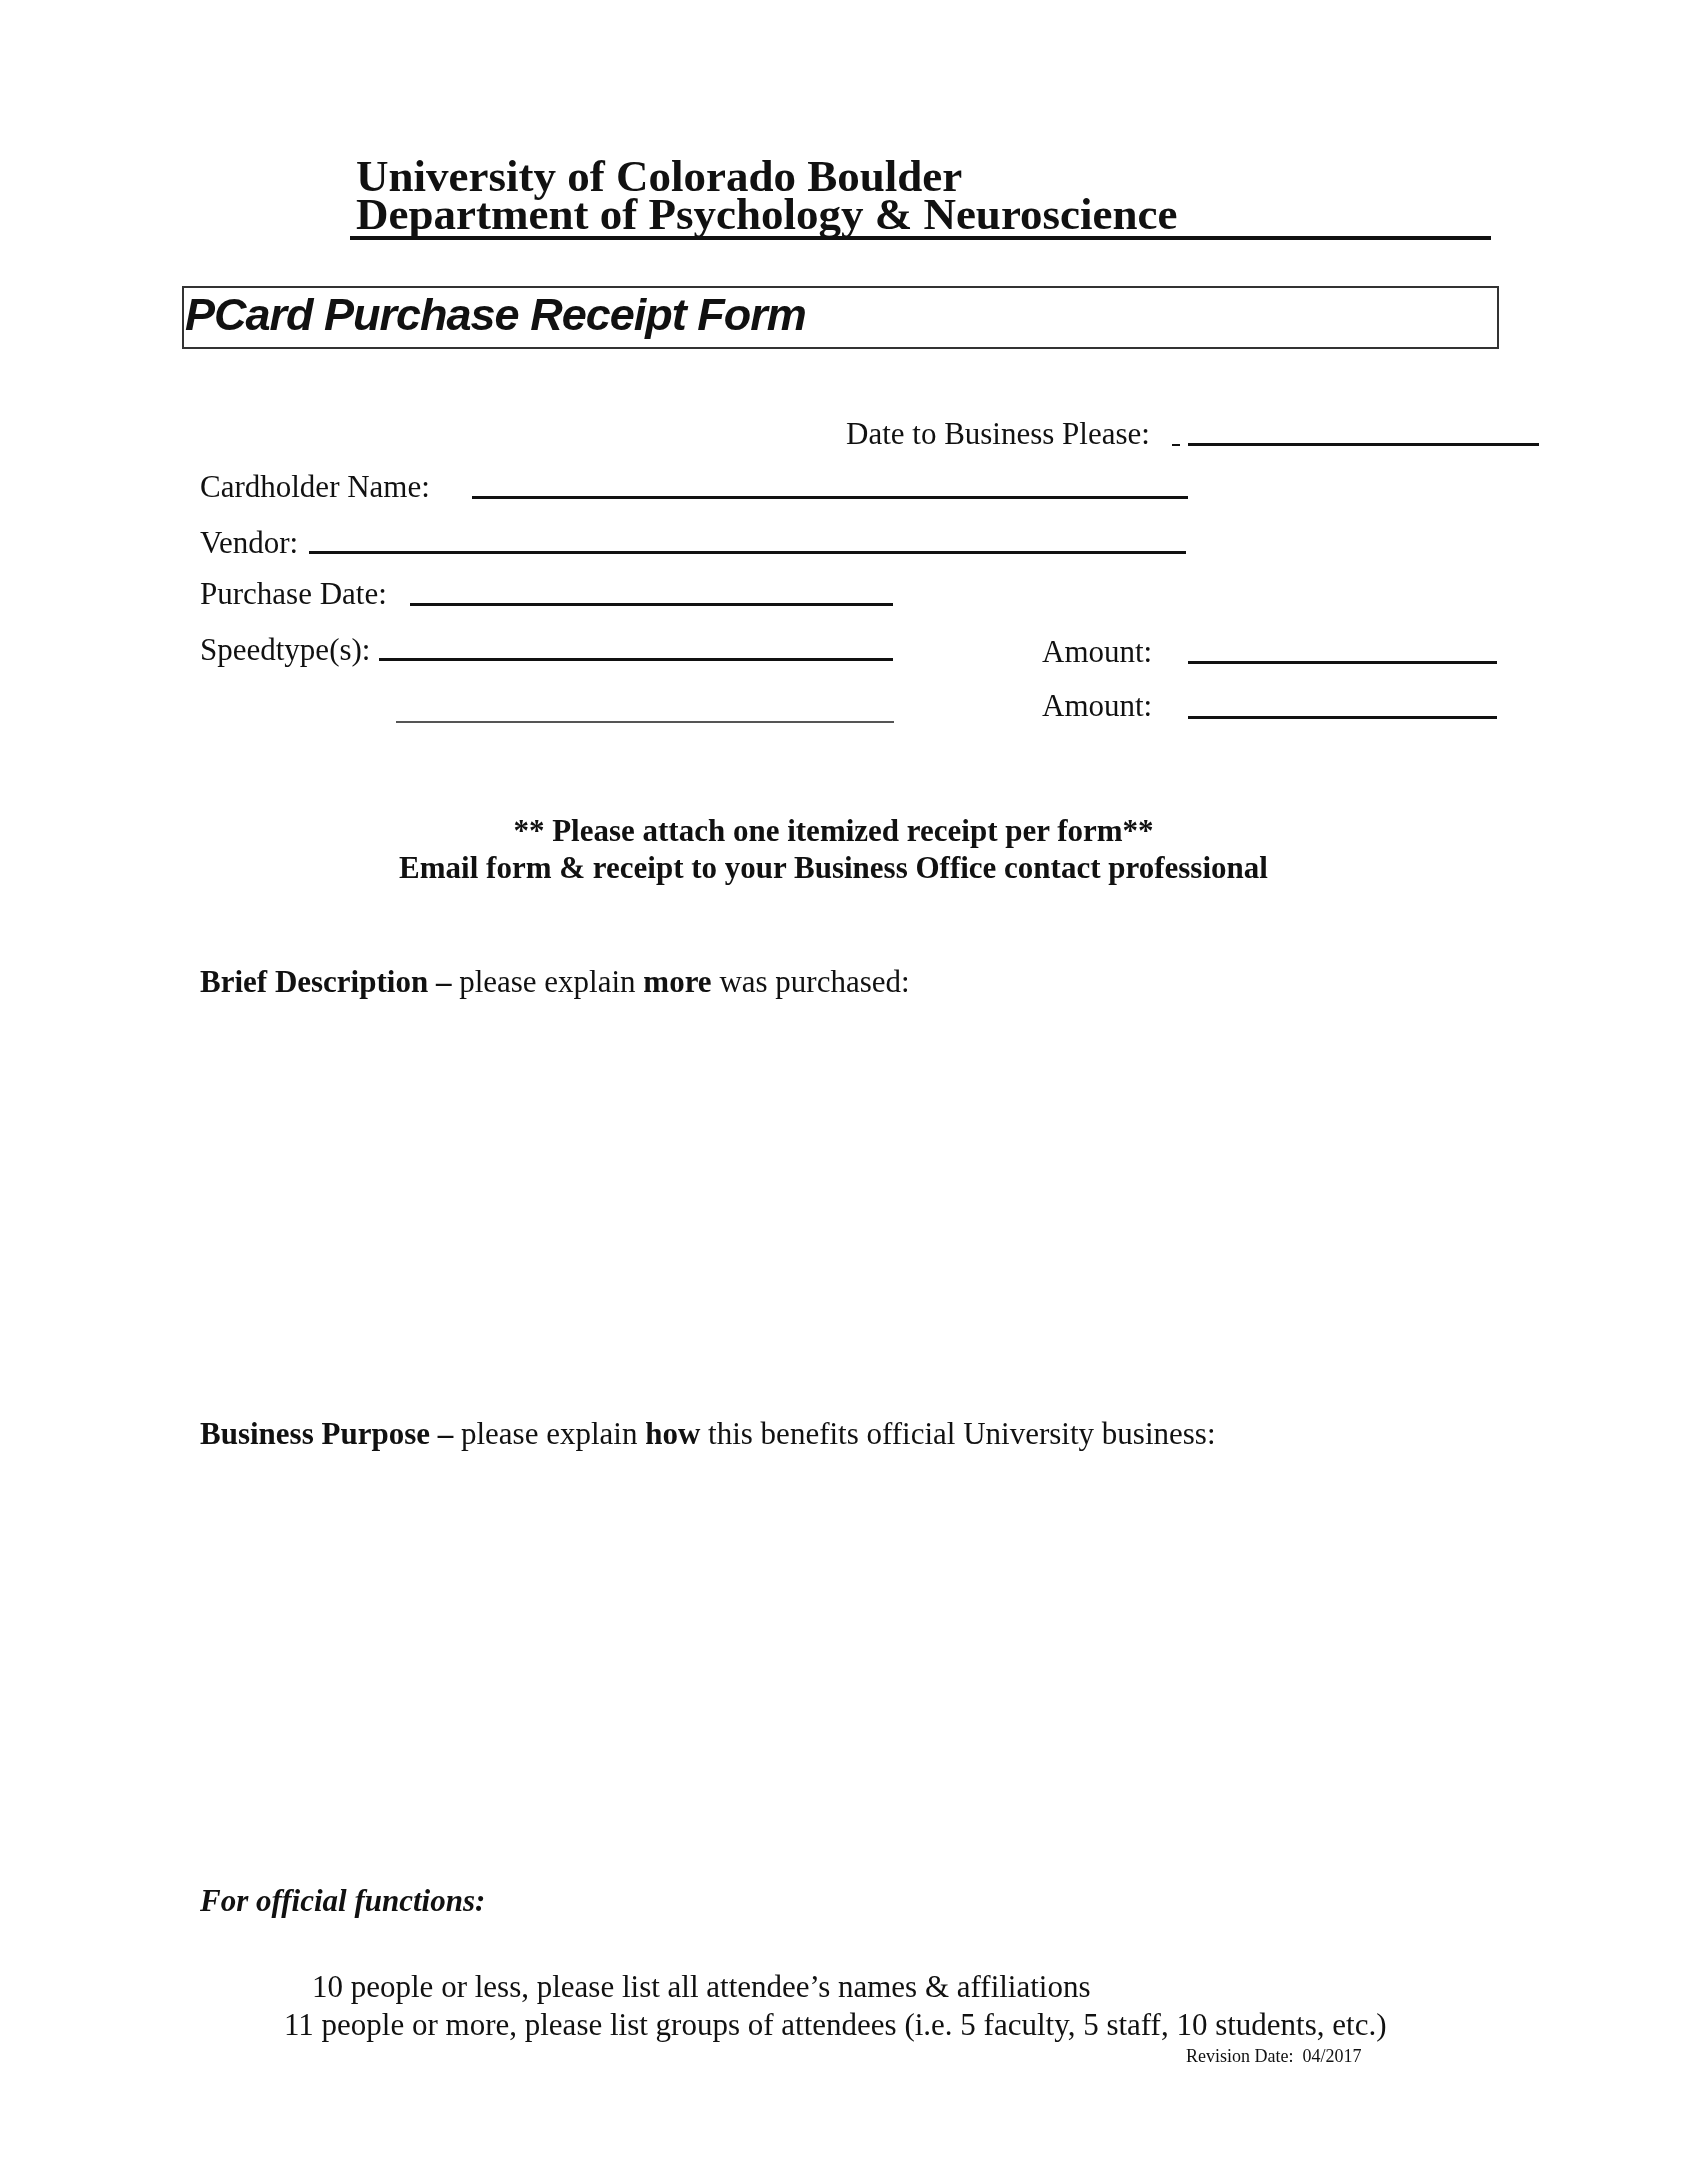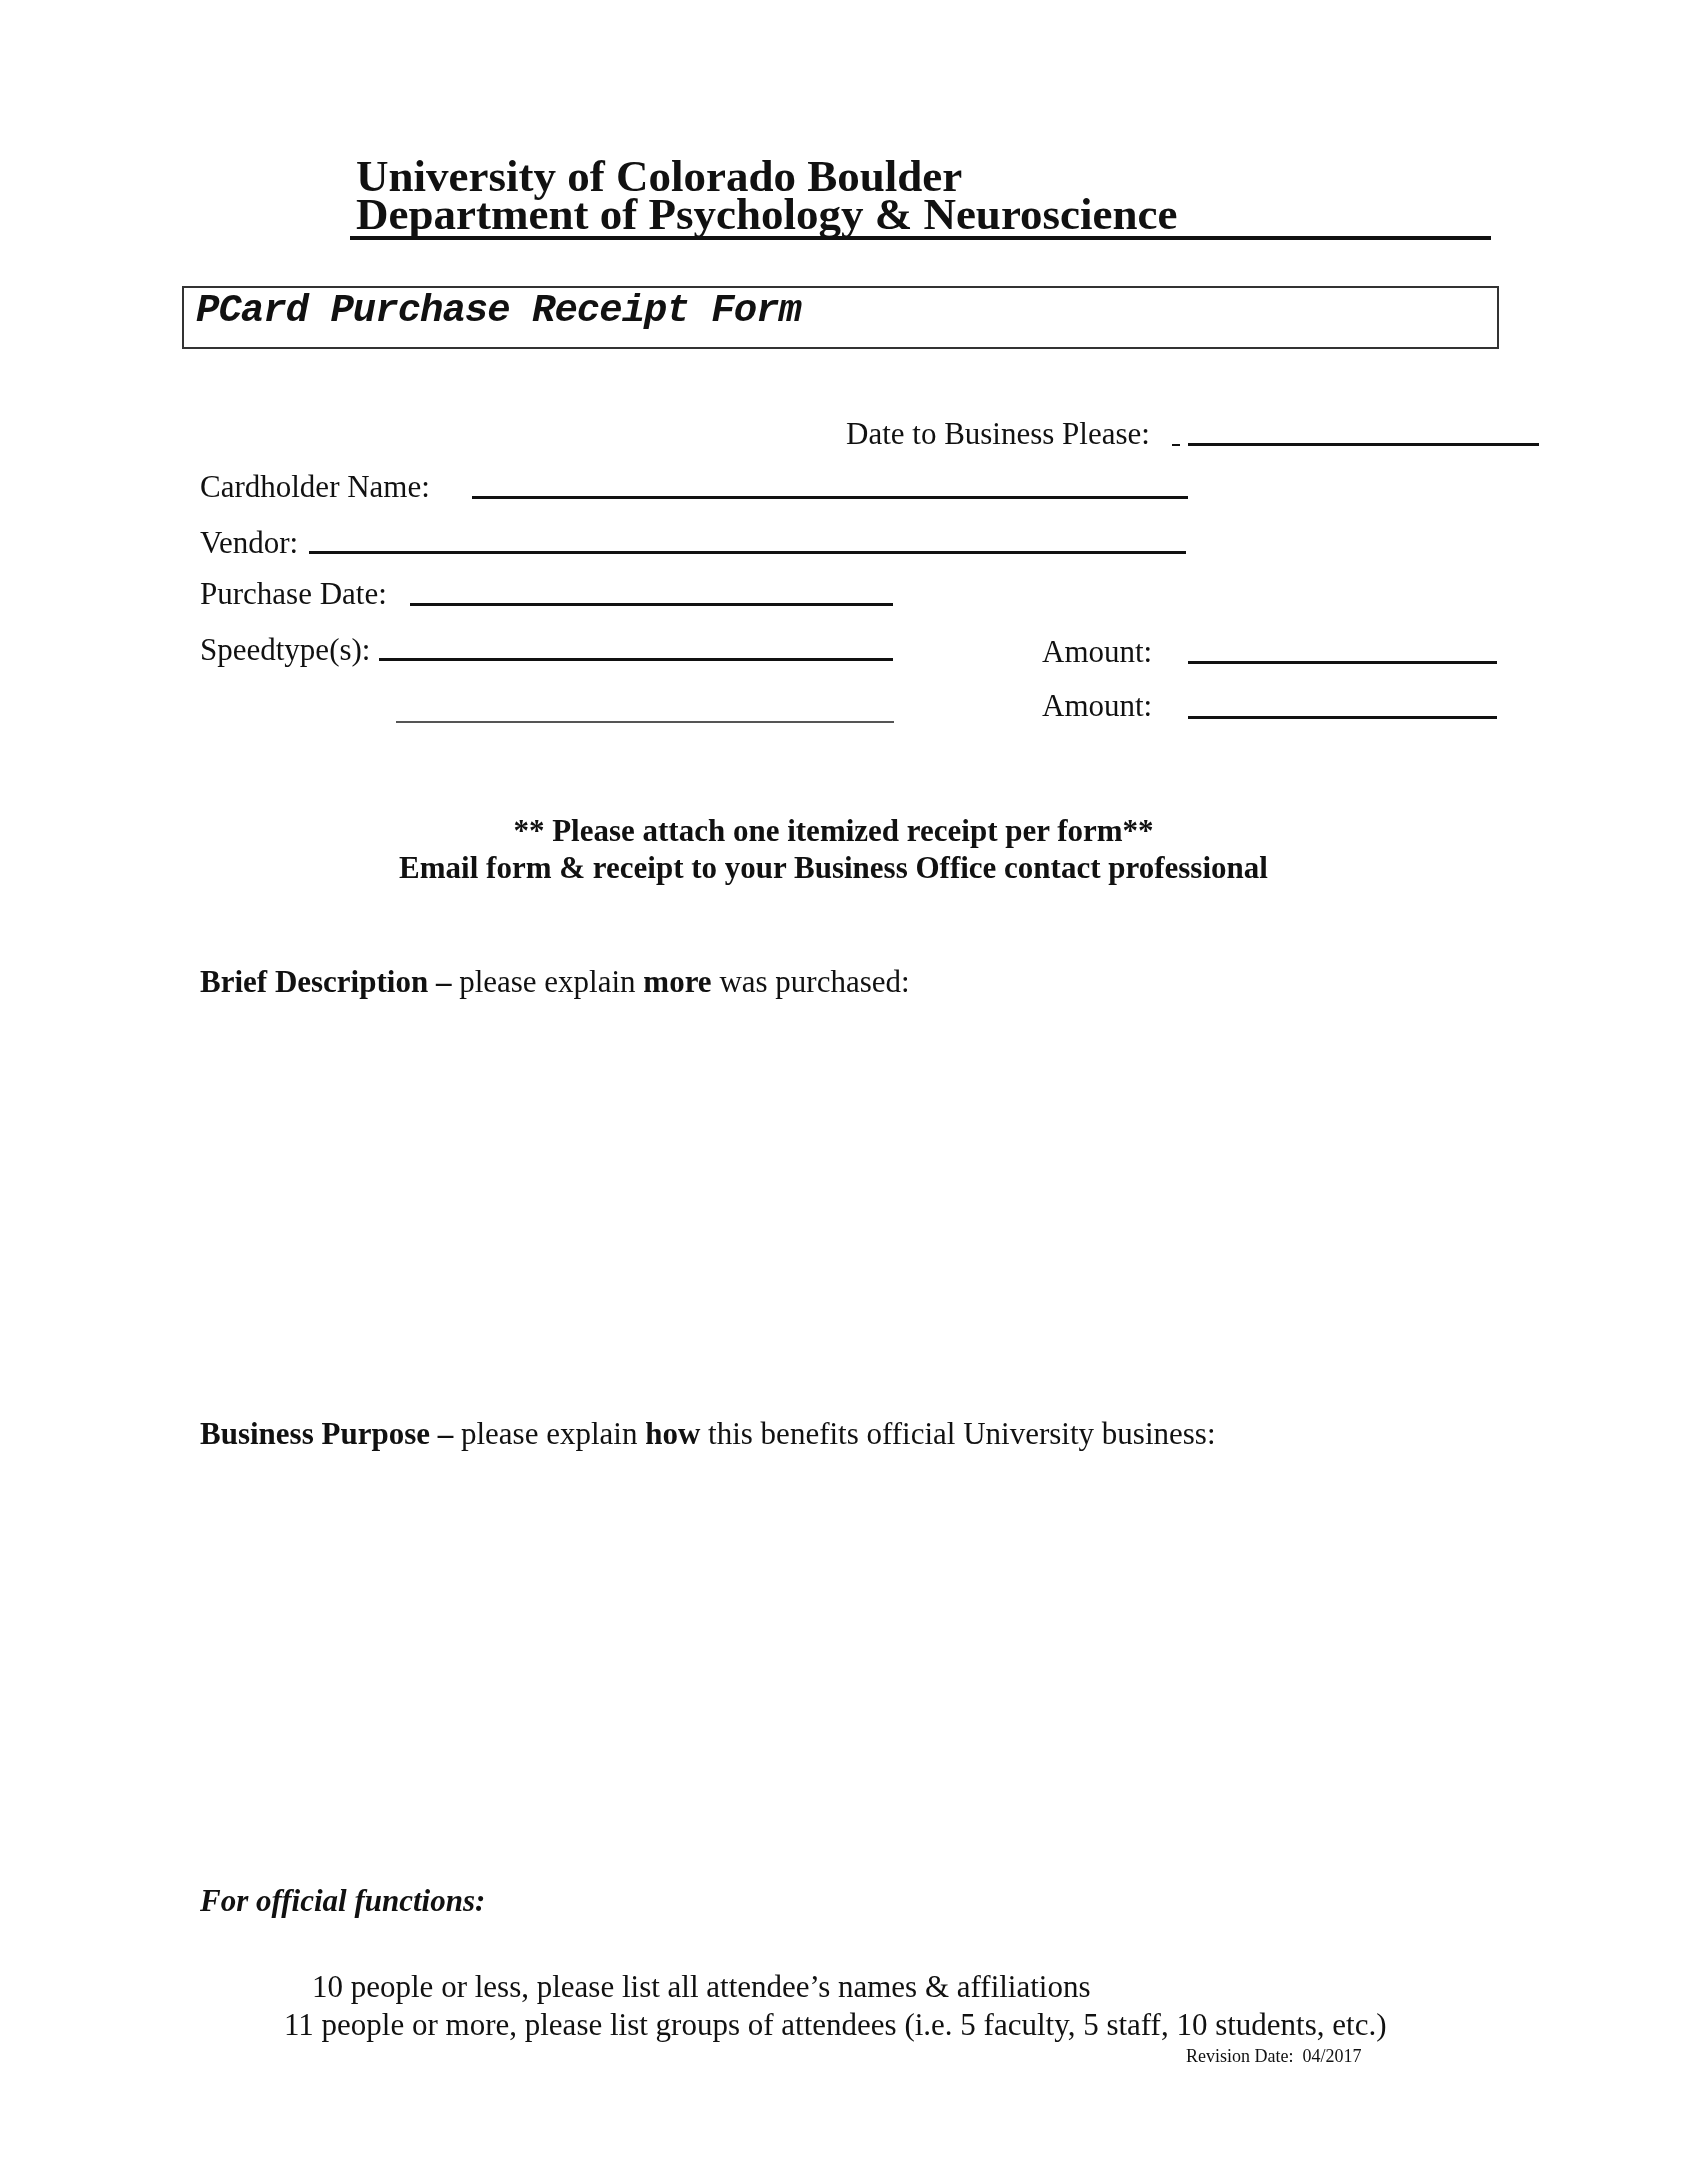--- a/index.html
+++ b/index.html
@@ -3,22 +3,22 @@
 <meta charset="utf-8">
 <style>
   html, body { margin:0; padding:0; background:#ffffff; }
   body { width:1683px; height:2178px; position:relative; overflow:hidden;
          font-family:"Liberation Serif", "DejaVu Serif", serif; color:#111; }
   .abs { position:absolute; white-space:nowrap; }
   .hdr { font-weight:bold; font-size:45px; line-height:1; }
   .rule { position:absolute; background:#111; }
   .title-box { position:absolute; left:182px; top:286px; width:1317px; height:63px;
                border:2px solid #333; box-sizing:border-box; }
-  .title-text { position:absolute; left:1px; top:4px; font-family:Liberation Mono, monospace;
-                font-style:italic; font-weight:bold; font-size:39px; line-height:1; letter-spacing:-1px;padding-left:11px; }
+  .title-text { position:absolute; left:1px; top:4px; font-family:Liberation Sans, sans-serif;
+                font-style:italic; font-weight:bold; font-size:45px; line-height:1; letter-spacing:-1px; }
   .lbl { font-size:31px; line-height:1; }
   .fline { position:absolute; height:3px; background:#111; }
   .fline.thin { height:1.5px; background:#555; }
   .notice { font-weight:bold; font-size:31px; line-height:1; text-align:center; width:1089px; left:289px; }
   .b { font-weight:bold; }
   .it { font-style:italic; }
 </style>
 </head>
 <body>
 

